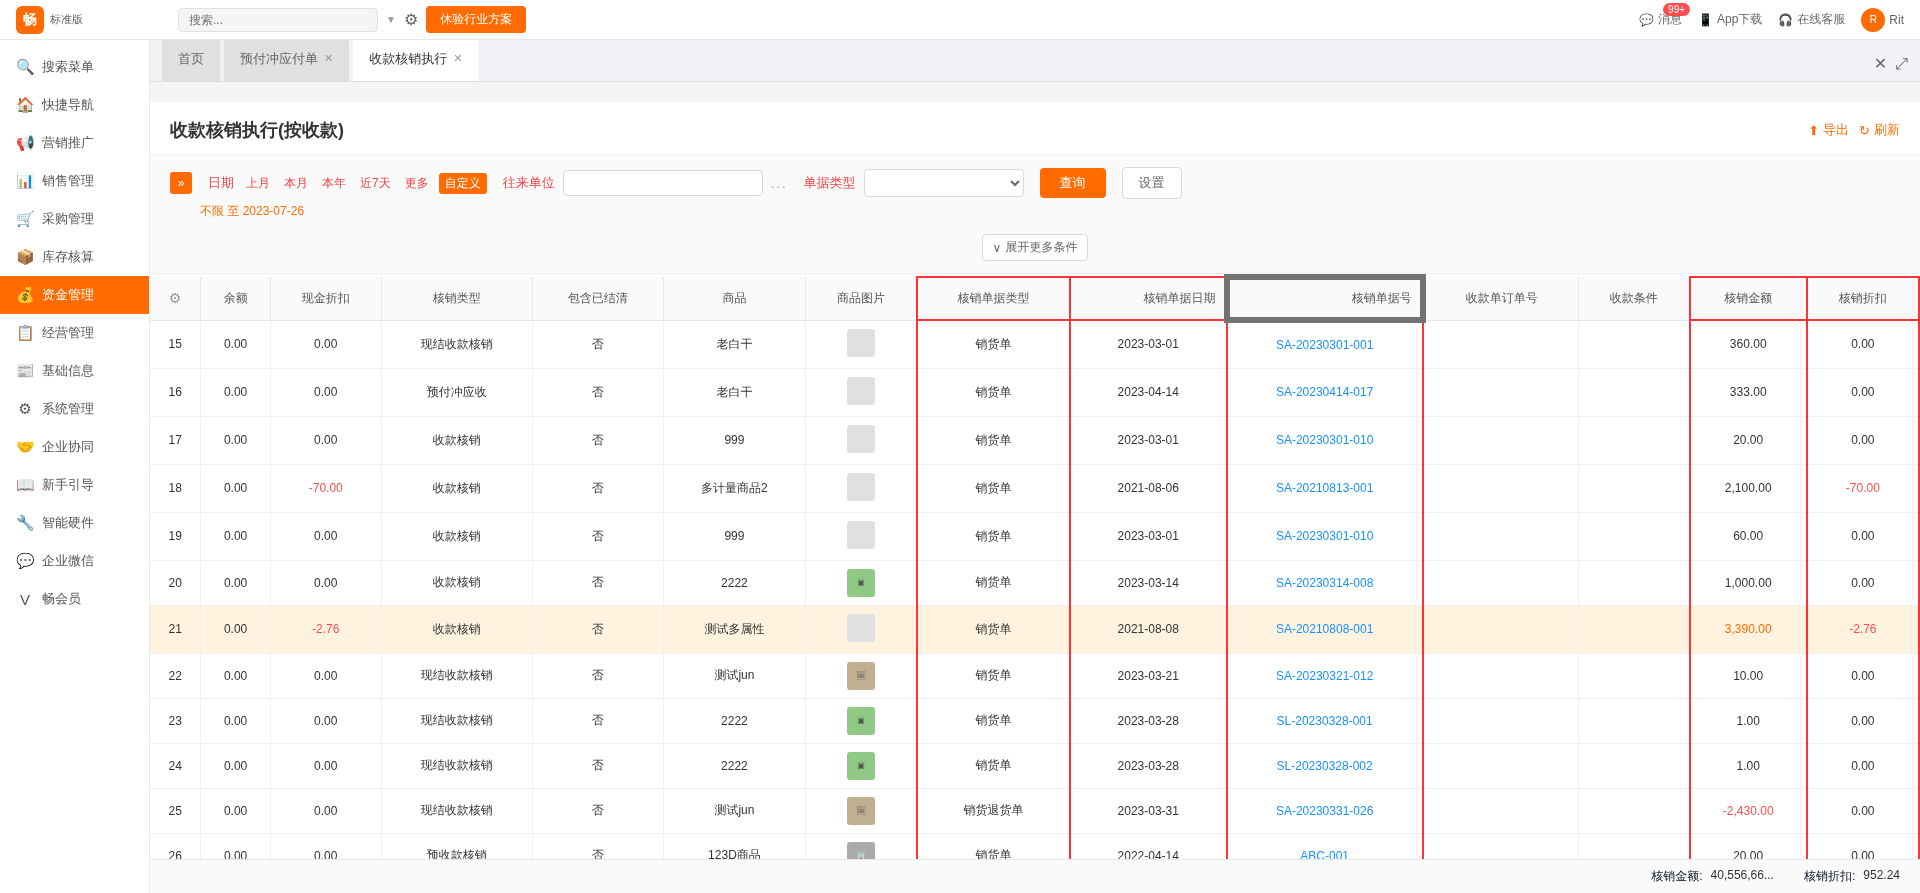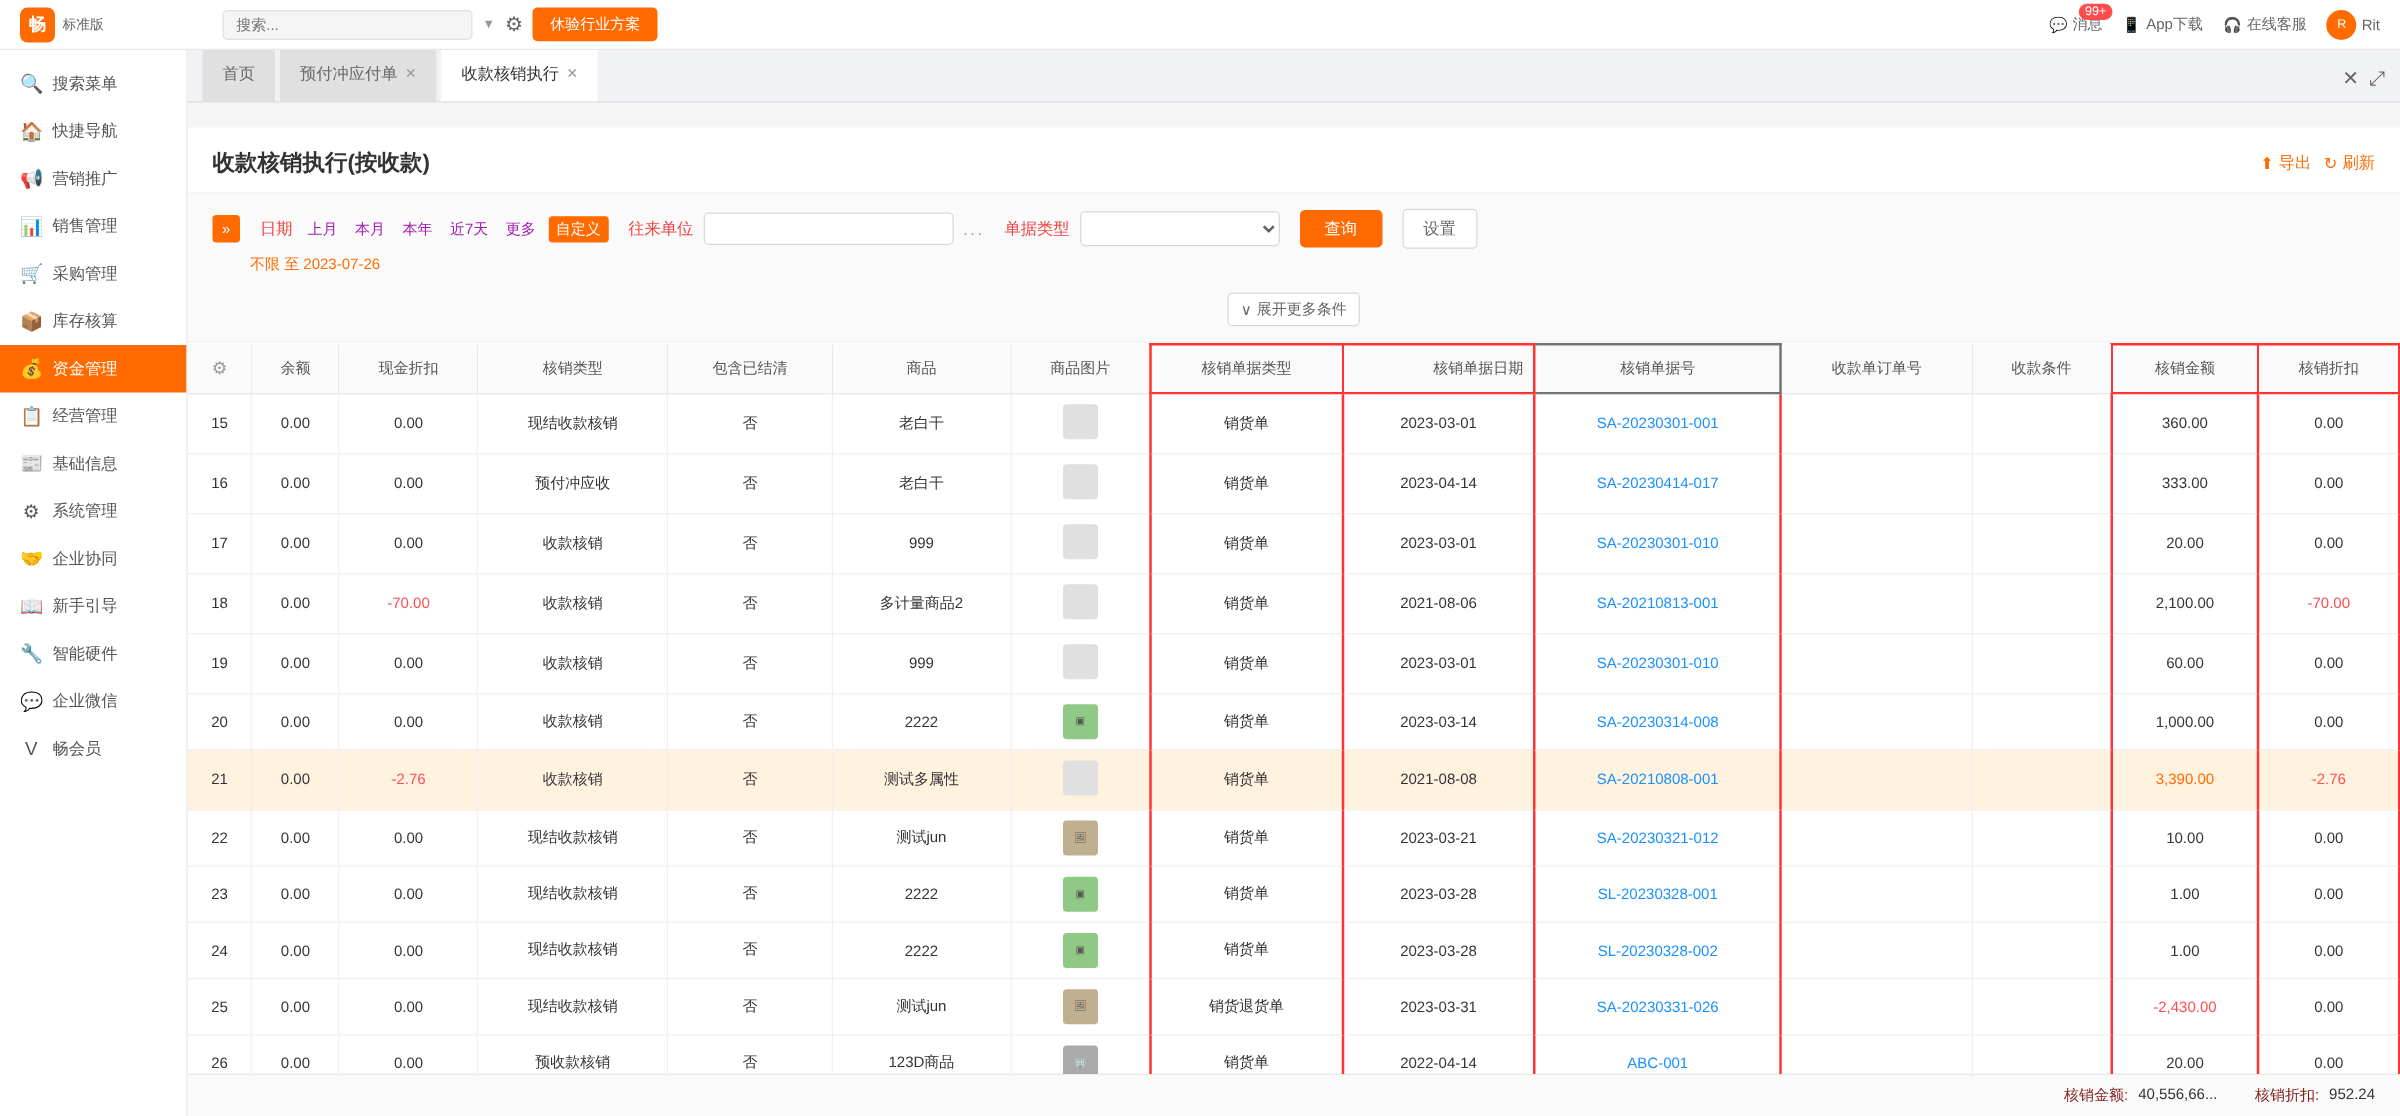--- a/index.html
+++ b/index.html
@@ -48,21 +48,21 @@
     .page-title { font-size: 18px; font-weight: 600; color: #333; }
     .page-actions { display: flex; gap: 10px; }
     .action-btn { display: flex; align-items: center; gap: 4px; color: #ff6b00; font-size: 13px; cursor: pointer; border: none; background: none; }
 
     
     .filter-bar { padding: 12px 20px; background: #fafafa; border-bottom: 1px solid #f0f0f0; }
     .filter-row { display: flex; align-items: center; gap: 16px; flex-wrap: wrap; }
     .filter-item { display: flex; align-items: center; gap: 8px; }
     .filter-label { color: #ef4444; font-size: 13px; white-space: nowrap; }
     .filter-date-options { display: flex; gap: 6px; align-items: center; }
-    .date-option { color: #a21caf; font-size: 12px; cursor: pointer; padding: 2px 4px; }
+    .date-option { color: #ef4444; font-size: 12px; cursor: pointer; padding: 2px 4px; }
     .date-option.custom { background: #ff6b00; color: white; border-radius: 3px; padding: 2px 6px; }
     .filter-input { border: 1px solid #d9d9d9; border-radius: 4px; padding: 5px 10px; font-size: 12px; color: #999; width: 200px; }
     .filter-select { border: 1px solid #d9d9d9; border-radius: 4px; padding: 5px 10px; font-size: 12px; color: #666; min-width: 160px; background: white; }
     .filter-dots { color: #999; letter-spacing: 2px; }
     .query-btn { background: #ff6b00; color: white; border: none; border-radius: 4px; padding: 6px 20px; font-size: 13px; cursor: pointer; }
     .settings-btn { background: white; color: #666; border: 1px solid #d9d9d9; border-radius: 4px; padding: 6px 16px; font-size: 13px; cursor: pointer; }
     .expand-btn { display: flex; align-items: center; gap: 4px; color: #666; font-size: 12px; cursor: pointer; padding: 4px 10px; border: 1px solid #d9d9d9; border-radius: 4px; background: white; width: fit-content; margin: 8px auto 0; }
 
     
     .table-container { flex: 1; overflow: auto; padding: 0; }
@@ -70,21 +70,21 @@
     thead th { background: #fafafa; padding: 10px 8px; text-align: center; border-bottom: 1px solid #e8e8e8; border-right: 1px solid #e8e8e8; color: #555; font-weight: 500; white-space: nowrap; position: sticky; top: 0; z-index: 1; }
     tbody td { padding: 8px 8px; text-align: center; border-bottom: 1px solid #f0f0f0; border-right: 1px solid #f0f0f0; color: #333; white-space: nowrap; }
     tbody tr.highlighted { background: #fff3e0; }
     .link-text { color: #1890ff; cursor: pointer; text-decoration: none; }
     .red-text { color: #ff4d4f; }
     .orange-text { color: #ff6b00; }
 
     
     .table-footer { padding: 8px 20px; background: #fafafa; border-top: 1px solid #e8e8e8; display: flex; justify-content: flex-end; gap: 30px; font-size: 12px; color: #333; }
     .footer-total { display: flex; gap: 8px; }
-    .footer-label { color: #7f1d1d; }
+    .footer-label { color: #0f172a; }
     .footer-value { color: #333; font-weight: 500; }
 
     
     .table-container::-webkit-scrollbar { height: 6px; width: 6px; }
     .table-container::-webkit-scrollbar-track { background: #f1f1f1; }
     .table-container::-webkit-scrollbar-thumb { background: #ccc; border-radius: 3px; }
 
     
     .settings-col { color: #999; font-size: 14px; cursor: pointer; }
 
@@ -274,21 +274,21 @@
             <tr>
               <th><span class="settings-col">⚙</span></th>
               <th>余额</th>
               <th>现金折扣</th>
               <th>核销类型</th>
               <th>包含已结清</th>
               <th>商品</th>
               <th>商品图片</th>
               <th style="border:2px solid #ff3333;">核销单据类型</th>
               <th style="border:2px solid #ff3333;text-align:right;">核销单据日期</th>
-              <th style="border:2px solid #737373;">核销单据号</th>
+              <th style="border:6px solid #737373;text-align:right;">核销单据号</th>
               <th>收款单订单号</th>
               <th>收款条件</th>
               <th style="border:2px solid #ff3333;">核销金额</th>
               <th style="border:2px solid #ff3333;">核销折扣</th>
             </tr>
           </thead>
           <tbody id="table-body">
           <tr>
     <td>15</td>
     <td>0.00</td>

